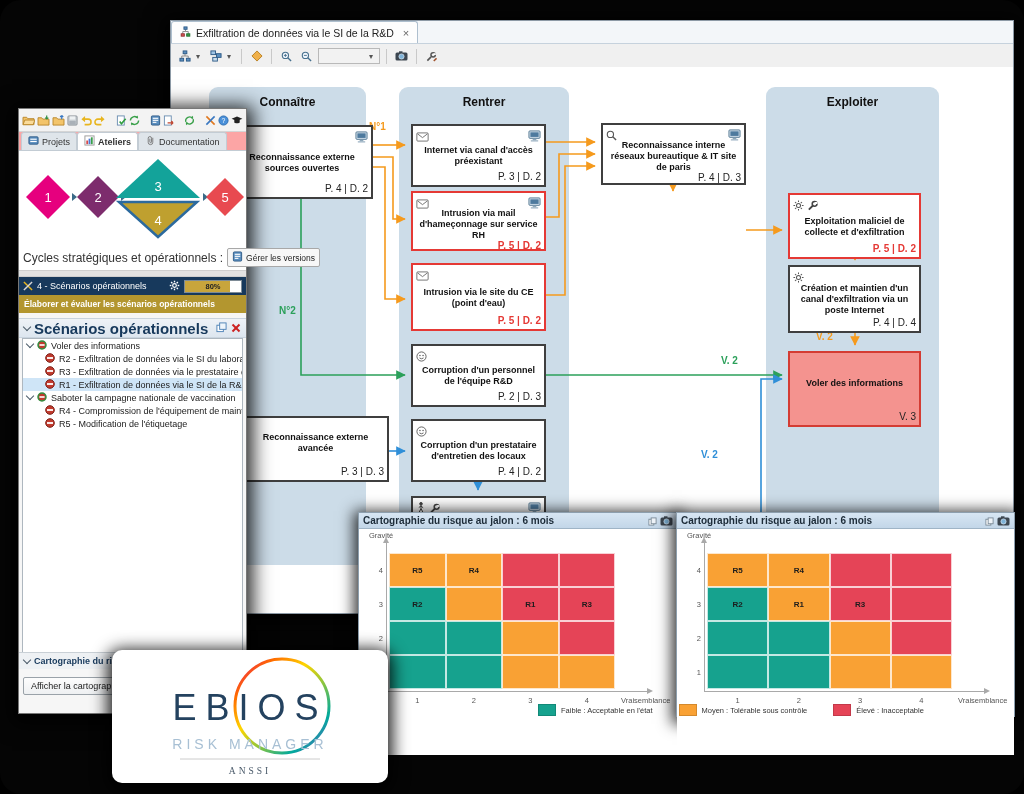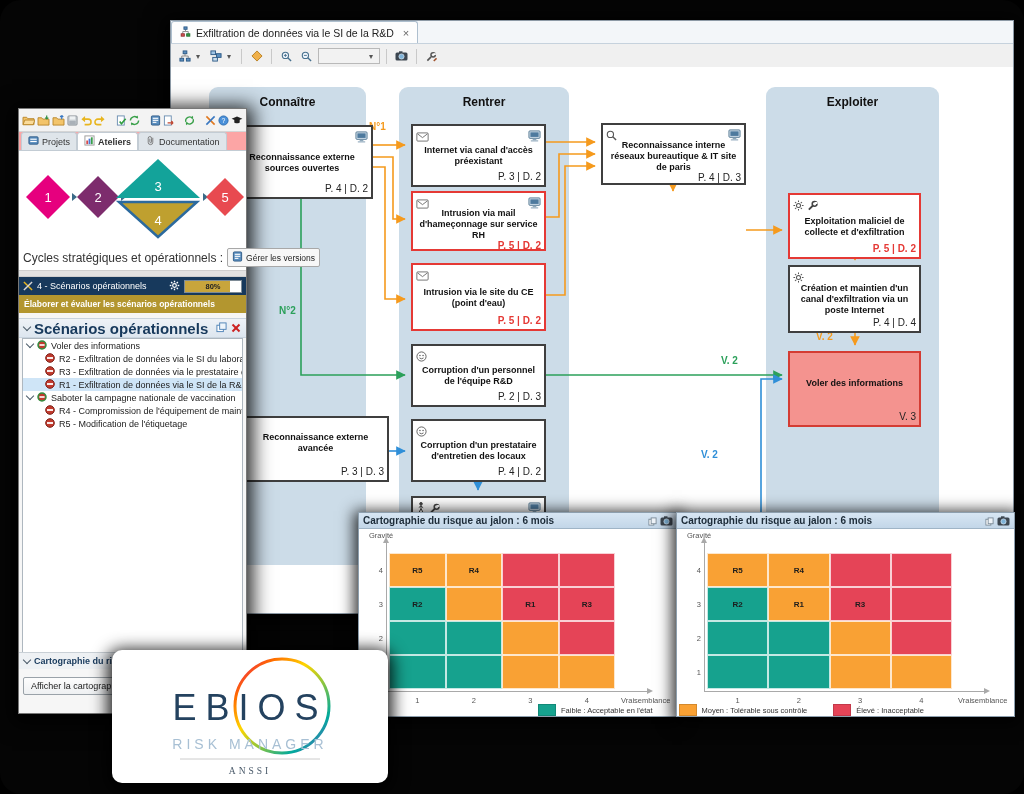--- a/index.html
+++ b/index.html
@@ -69,21 +69,21 @@
   .titem.selected{background:#cfe5f7;}
   .pbottom{position:absolute;left:0;right:0;bottom:44px;height:16px;background:#eef1f4;border-top:1px solid #c9d0d6;
            display:flex;align-items:center;gap:4px;padding:0 5px;font-size:9px;font-weight:bold;color:#17395c;}
   .pbtn{position:absolute;left:4px;bottom:18px;font-size:9px;color:#222;border:1px solid #9aa2a9;background:linear-gradient(#fdfdfd,#eef0f2);
         border-radius:2px;padding:3px 7px;}
 
   
   .hmwin{position:absolute;top:512px;height:203px;background:#fff;border:1px solid #8d9fae;box-shadow:0 3px 14px 4px rgba(0,0,0,.8);}
   .hm-title{height:15px;background:linear-gradient(#d8e6f3,#c2d6e8);border-bottom:1px solid #9fb4c6;display:flex;align-items:center;padding:0 4px;gap:3px;}
   .hm-title .t{flex:1;font-size:10px;font-weight:bold;color:#1c2b38;white-space:nowrap;overflow:hidden;}
-  .hm-body{position:relative;height:187px;background:#fff;overflow:hidden;}
+  .hm-body{position:relative;height:226px;background:#fff;overflow:hidden;}
   .hm-ylabel{position:absolute;font-size:7.5px;color:#555;}
   .hm-cell{position:absolute;border:0.5px solid rgba(255,255,255,.75);box-sizing:border-box;display:flex;align-items:center;justify-content:center;}
   .hm-cell span{font-size:8px;font-weight:bold;color:#1c1c1c;}
   .hm-tick{position:absolute;font-size:7.5px;color:#555;}
   .axis{position:absolute;background:#a9a9a9;}
   .arrowhead{position:absolute;width:0;height:0;}
 
   
   #legend{position:absolute;left:538px;top:702px;height:16px;display:flex;align-items:center;gap:26px;z-index:25;}
   .litem{display:flex;align-items:center;gap:5px;font-size:7.5px;color:#333;white-space:nowrap;}

